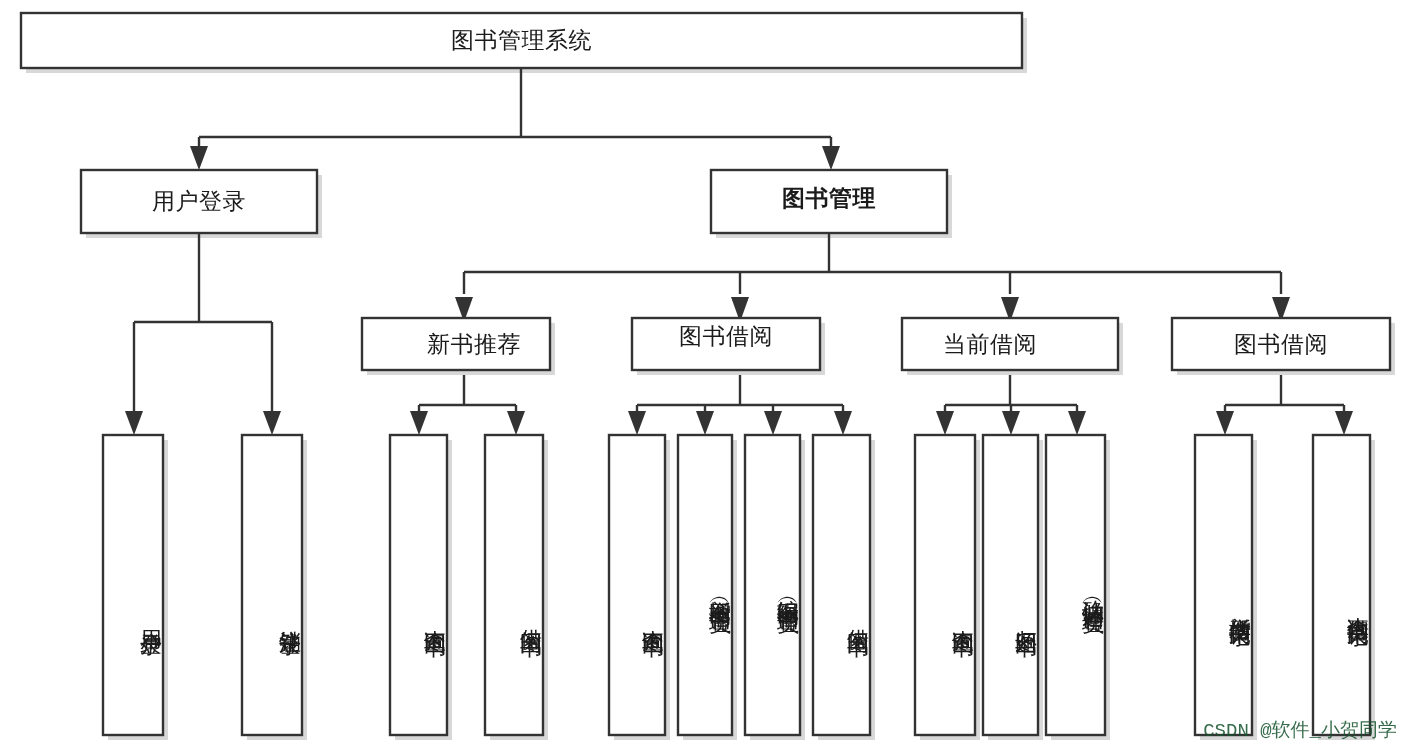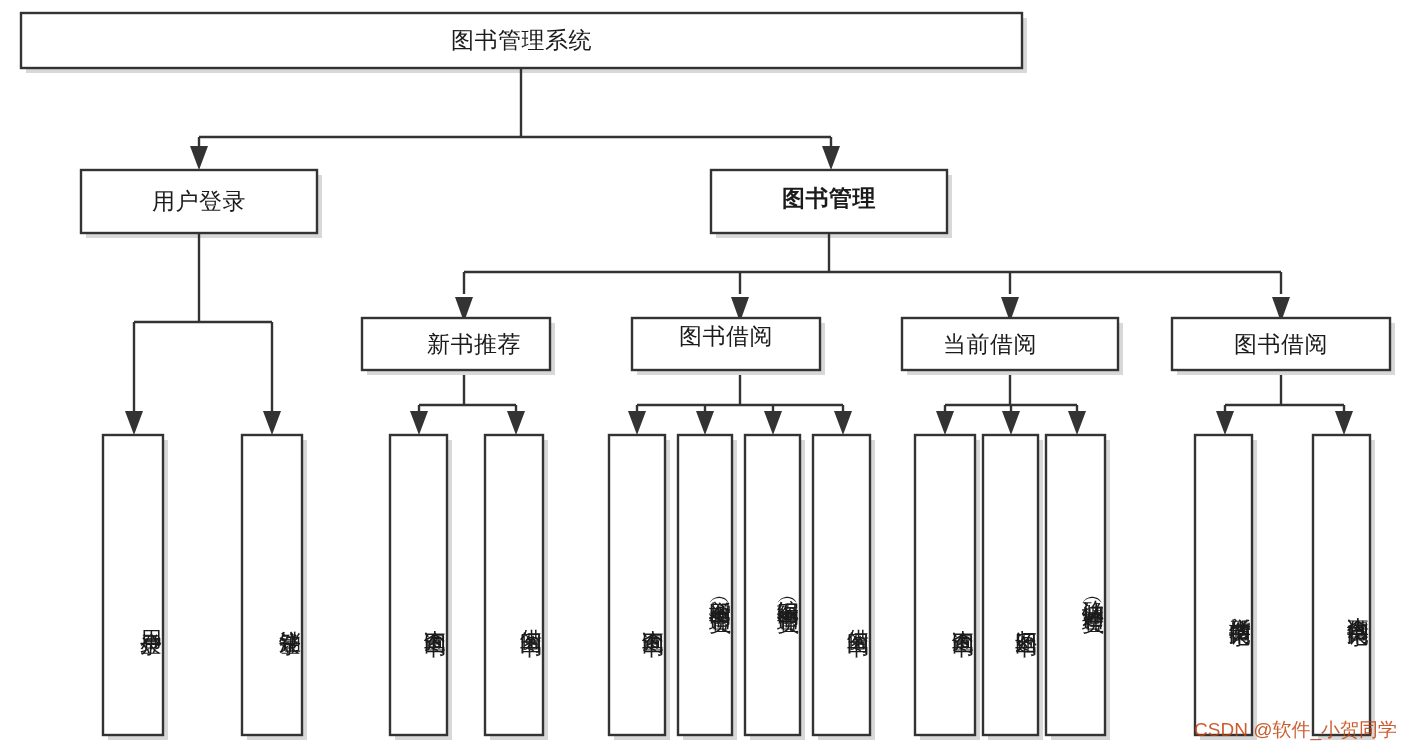--- a/index.html
+++ b/index.html
@@ -70,22 +70,22 @@
     line-height: 1.05;
     align-items: flex-start;
     justify-content: center;
     padding-top: 6px;
   }
   .watermark {
     position: absolute;
     right: 8px;
     bottom: 4px;
     font-size: 19px;
-    color: #c2410c;
-    font-family: Liberation Sans, sans-serif;
+    color: #14532d;
+    font-family: Liberation Mono, monospace;
     white-space: nowrap;
     opacity: 0.85;
   }
 </style>
 </head>
 <body>
 
 <div id="diagram-root">
 
   <svg id="tree-svg" viewBox="0 0 1405 747">

